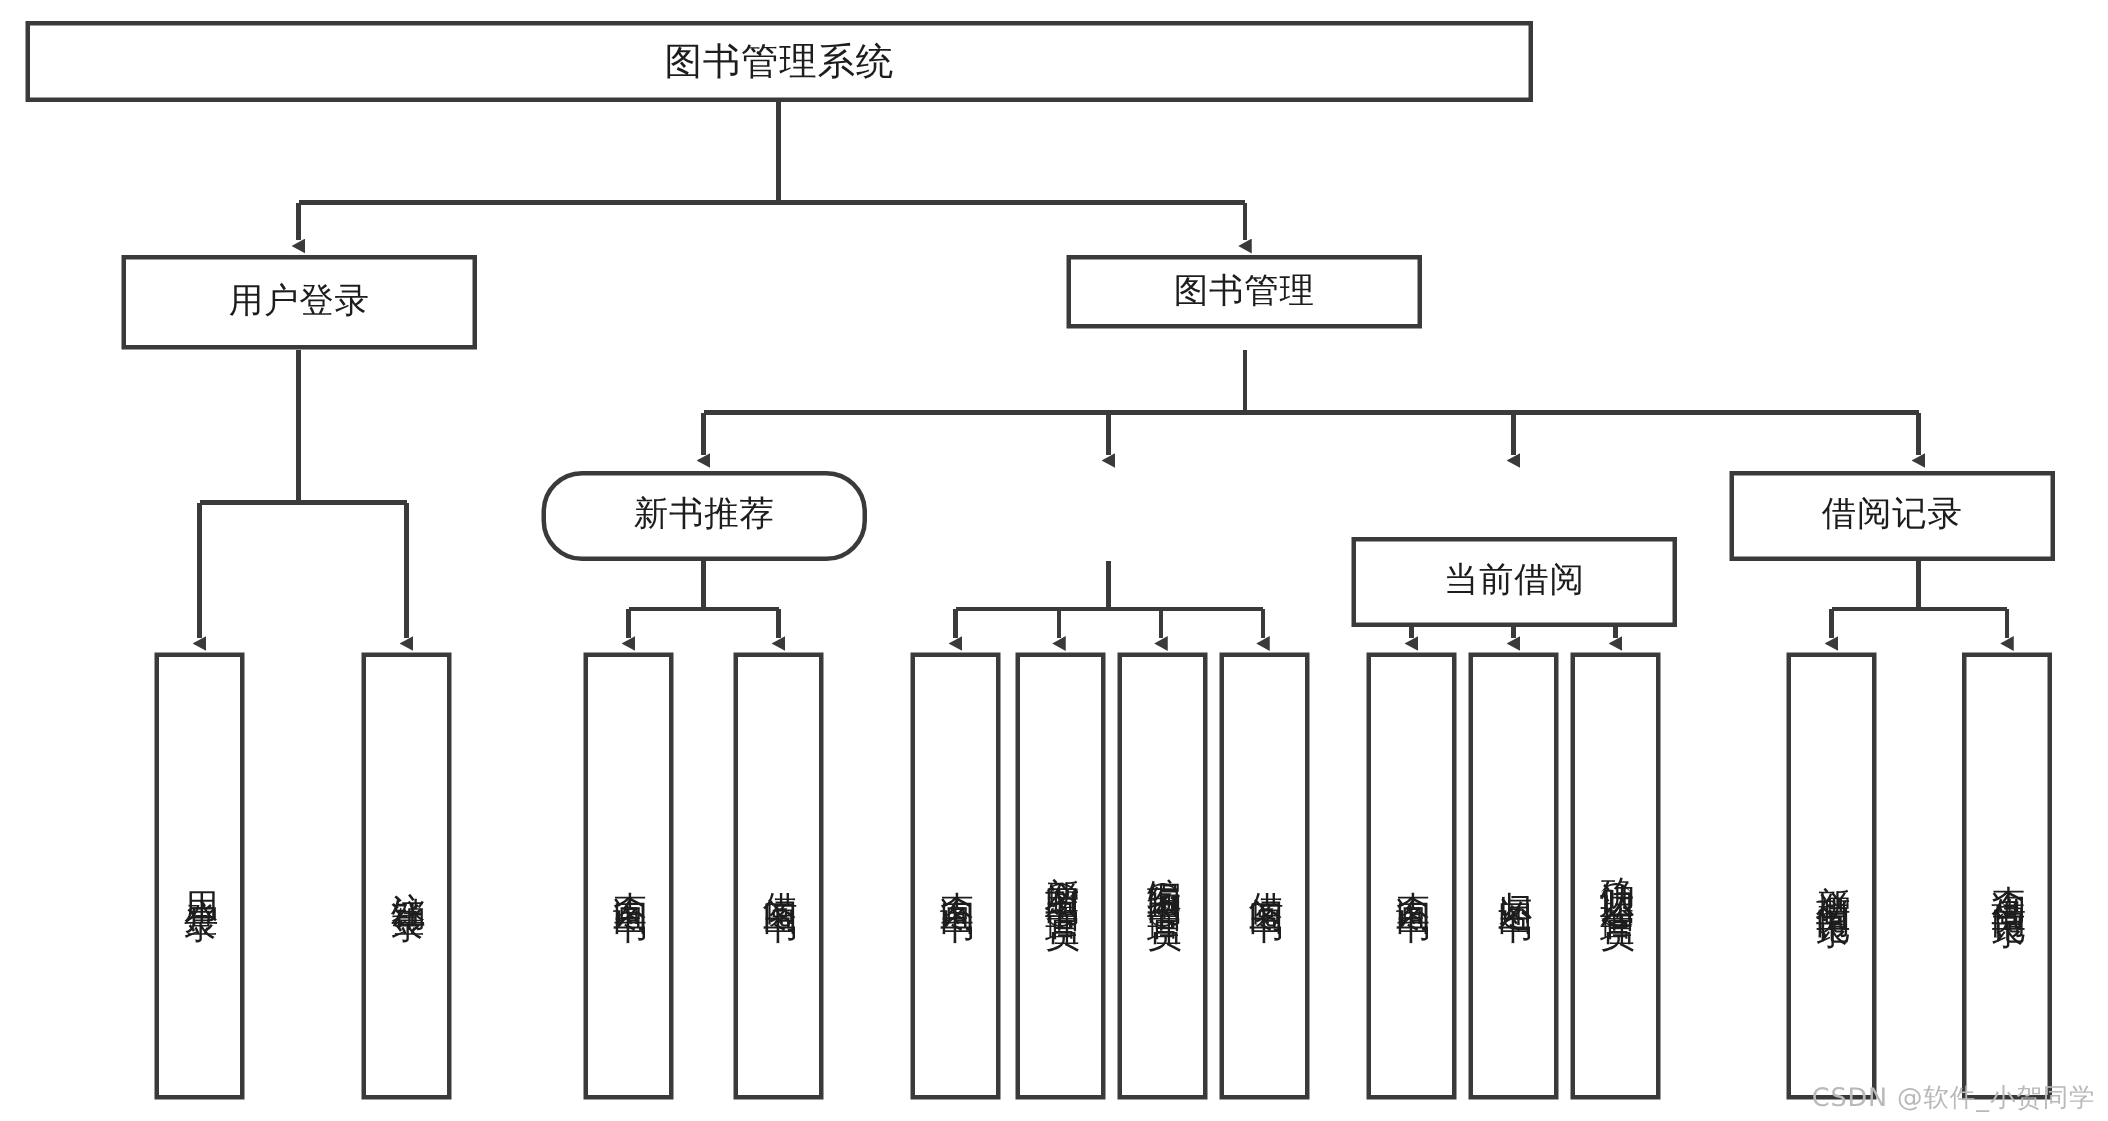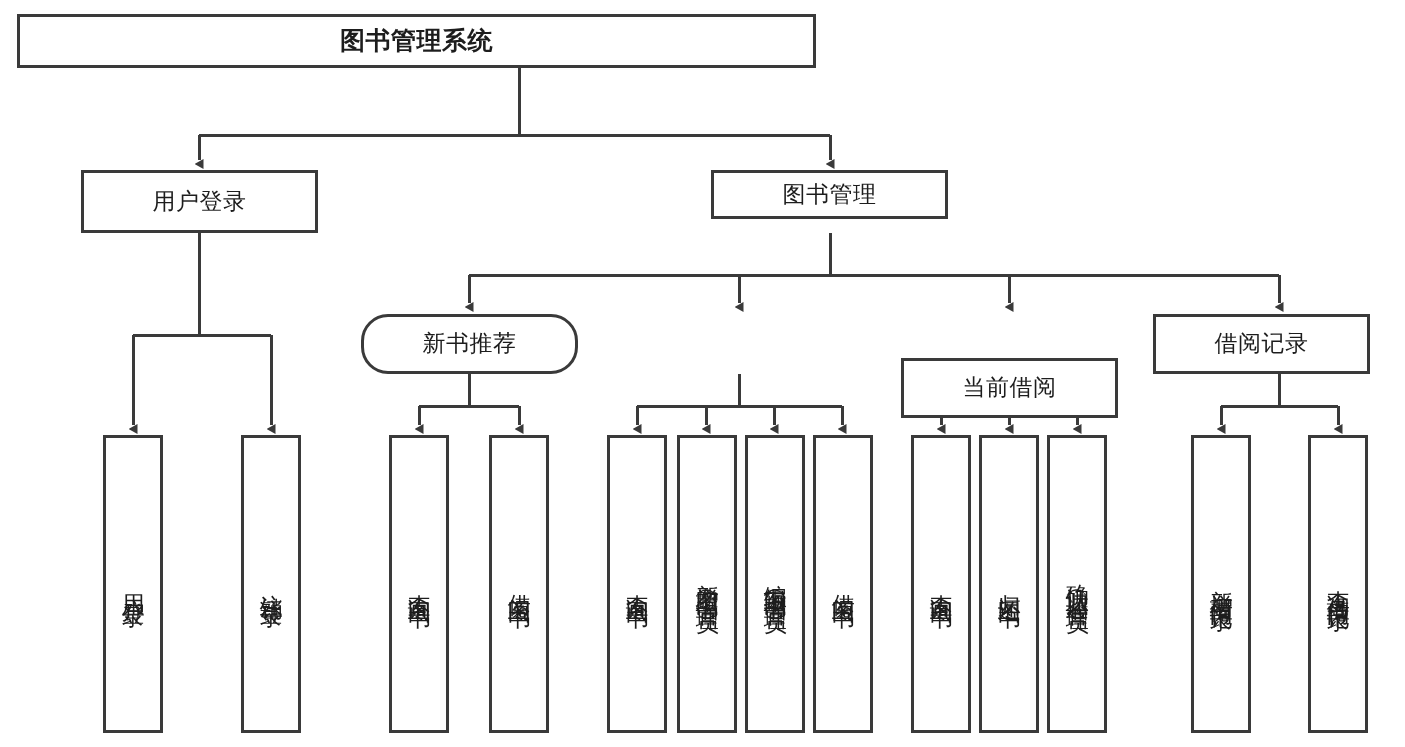--- a/index.html
+++ b/index.html
@@ -130,21 +130,21 @@
       <path d="M 1009 406 L 1009 425" marker-end="url(#arrowhead)"></path>
       <path d="M 1077 406 L 1077 425" marker-end="url(#arrowhead)"></path>
 
       <path d="M 1279 374 L 1279 406"></path>
       <path d="M 1221 406 L 1338 406"></path>
       <path d="M 1221 406 L 1221 425" marker-end="url(#arrowhead)"></path>
       <path d="M 1338 406 L 1338 425" marker-end="url(#arrowhead)"></path>
     </g>
   </svg>
 
-  <div class="node lvl1" style="left:17px; top:14px; width:799px; height:54px;font-weight:bold;">
+  <div class="node lvl1" style="left:17px; top:14px; width:1005px; height:54px;">
     <span class="label">图书管理系统</span>
   </div>
 
   <div class="node lvl2" style="left:81px; top:170px; width:237px; height:63px;">
     <span class="label">用户登录</span>
   </div>
 
   <div class="node lvl2" style="left:711px; top:170px; width:237px; height:49px;">
     <span class="label">图书管理</span>
   </div>
@@ -207,14 +207,15 @@
   </div>
 
   <div class="node leaf" style="left:1191px; top:435px; width:60px; height:298px;">
     <span class="label">新增借阅记录</span>
   </div>
 
   <div class="node leaf" style="left:1308px; top:435px; width:60px; height:298px;">
     <span class="label">查询借阅记录</span>
   </div>
 
+  <div id="watermark">CSDN @软件_小贺同学</div>
 
 </div>
 
 </body></html>

